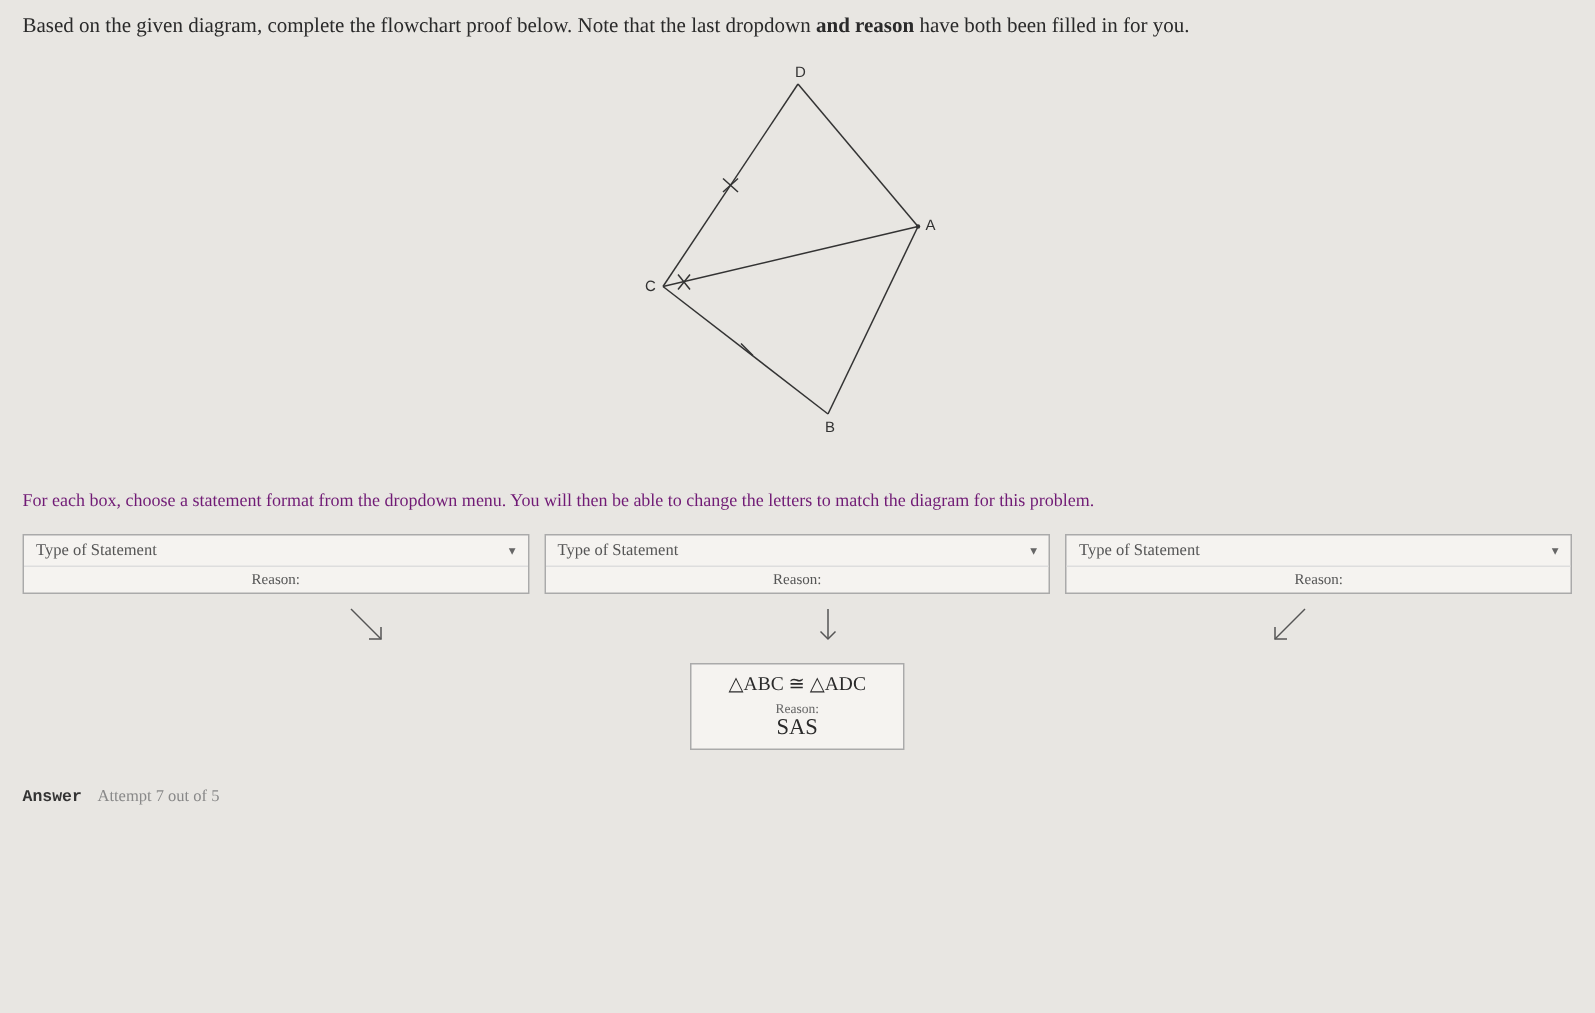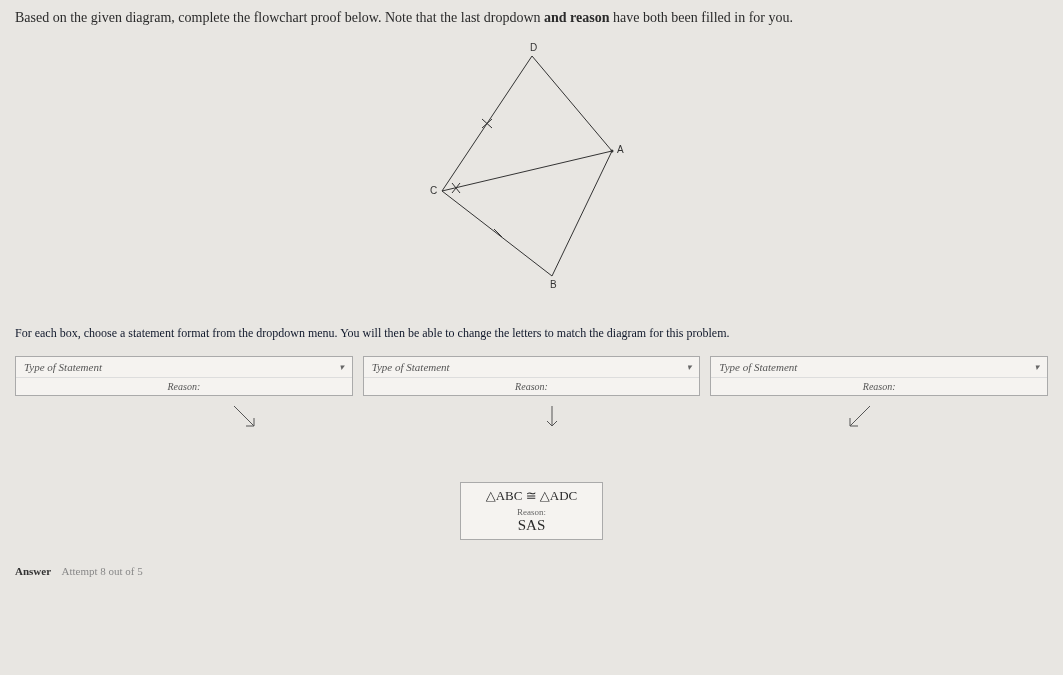--- a/index.html
+++ b/index.html
@@ -18,32 +18,31 @@
     }
     .instruction strong { font-weight: bold; }
     .diagram-area {
       display: flex;
       justify-content: center;
       margin: 10px 0 25px 0;
     }
     .sub-instruction {
       font-size: 12px;
       margin-bottom: 15px;
-      color: #0f172a;
+      color: #701a75;
     }
     .flowchart {
       display: flex;
       justify-content: space-between;
       gap: 10px;
     }
     .box-group {
       flex: 1;
       display: flex;
       flex-direction: column;
-      font-style: italic;
     }
     .statement-box {
       width: 100%;
       border: 1px solid #aaa;
       background: #f5f3f0;
       position: relative;
     }
     .dropdown-row {
       display: flex;
       align-items: center;
@@ -72,39 +71,38 @@
     }
     .conclusion {
       display: flex;
       justify-content: center;
     }
     .conclusion-box {
       border: 1px solid #aaa;
       background: #f5f3f0;
       padding: 5px 25px;
       text-align: center;
-      margin-top: 40px;
     }
     .conc-statement {
       font-size: 13px;
       font-family: 'Times New Roman', serif;
     }
     .conc-reason-label {
       font-size: 9px;
       color: #666;
       margin-top: 3px;
     }
     .conc-reason {
       font-size: 15px;
     }
     .answer-footer {
       margin-top: 25px;
       font-size: 11px;
     }
-    .answer-footer .label { font-weight: bold; color: #333; }
+    .answer-footer .label { font-weight: bold; color: #333; font-family: Liberation Mono, monospace; }
     .answer-footer .attempt { color: #888; }
     svg .seg { stroke: #333; stroke-width: 1; fill: none; }
     svg .tick { stroke: #333; stroke-width: 1; }
     svg .pt-label { font-size: 10px; fill: #333; font-family: Arial, sans-serif; }
   </style>
 </head>
 <body>
 
 <div class="instruction">
   <span>Based on the given diagram, complete the flowchart proof below. Note that the last dropdown </span><strong>and reason</strong><span> have both been filled in for you.</span>
@@ -188,14 +186,14 @@
   <div class="conclusion-box">
     <div class="conc-statement">△ABC ≅ △ADC</div>
     <div class="conc-reason-label">Reason:</div>
     <div class="conc-reason">SAS</div>
   </div>
 </div>
 
 <div class="answer-footer">
   <span class="label">Answer</span>
   &nbsp;&nbsp;
-  <span class="attempt">Attempt 8 out of 5</span>
+  <span class="attempt">Attempt 7 out of 5</span>
 </div>
 
 </body></html>

